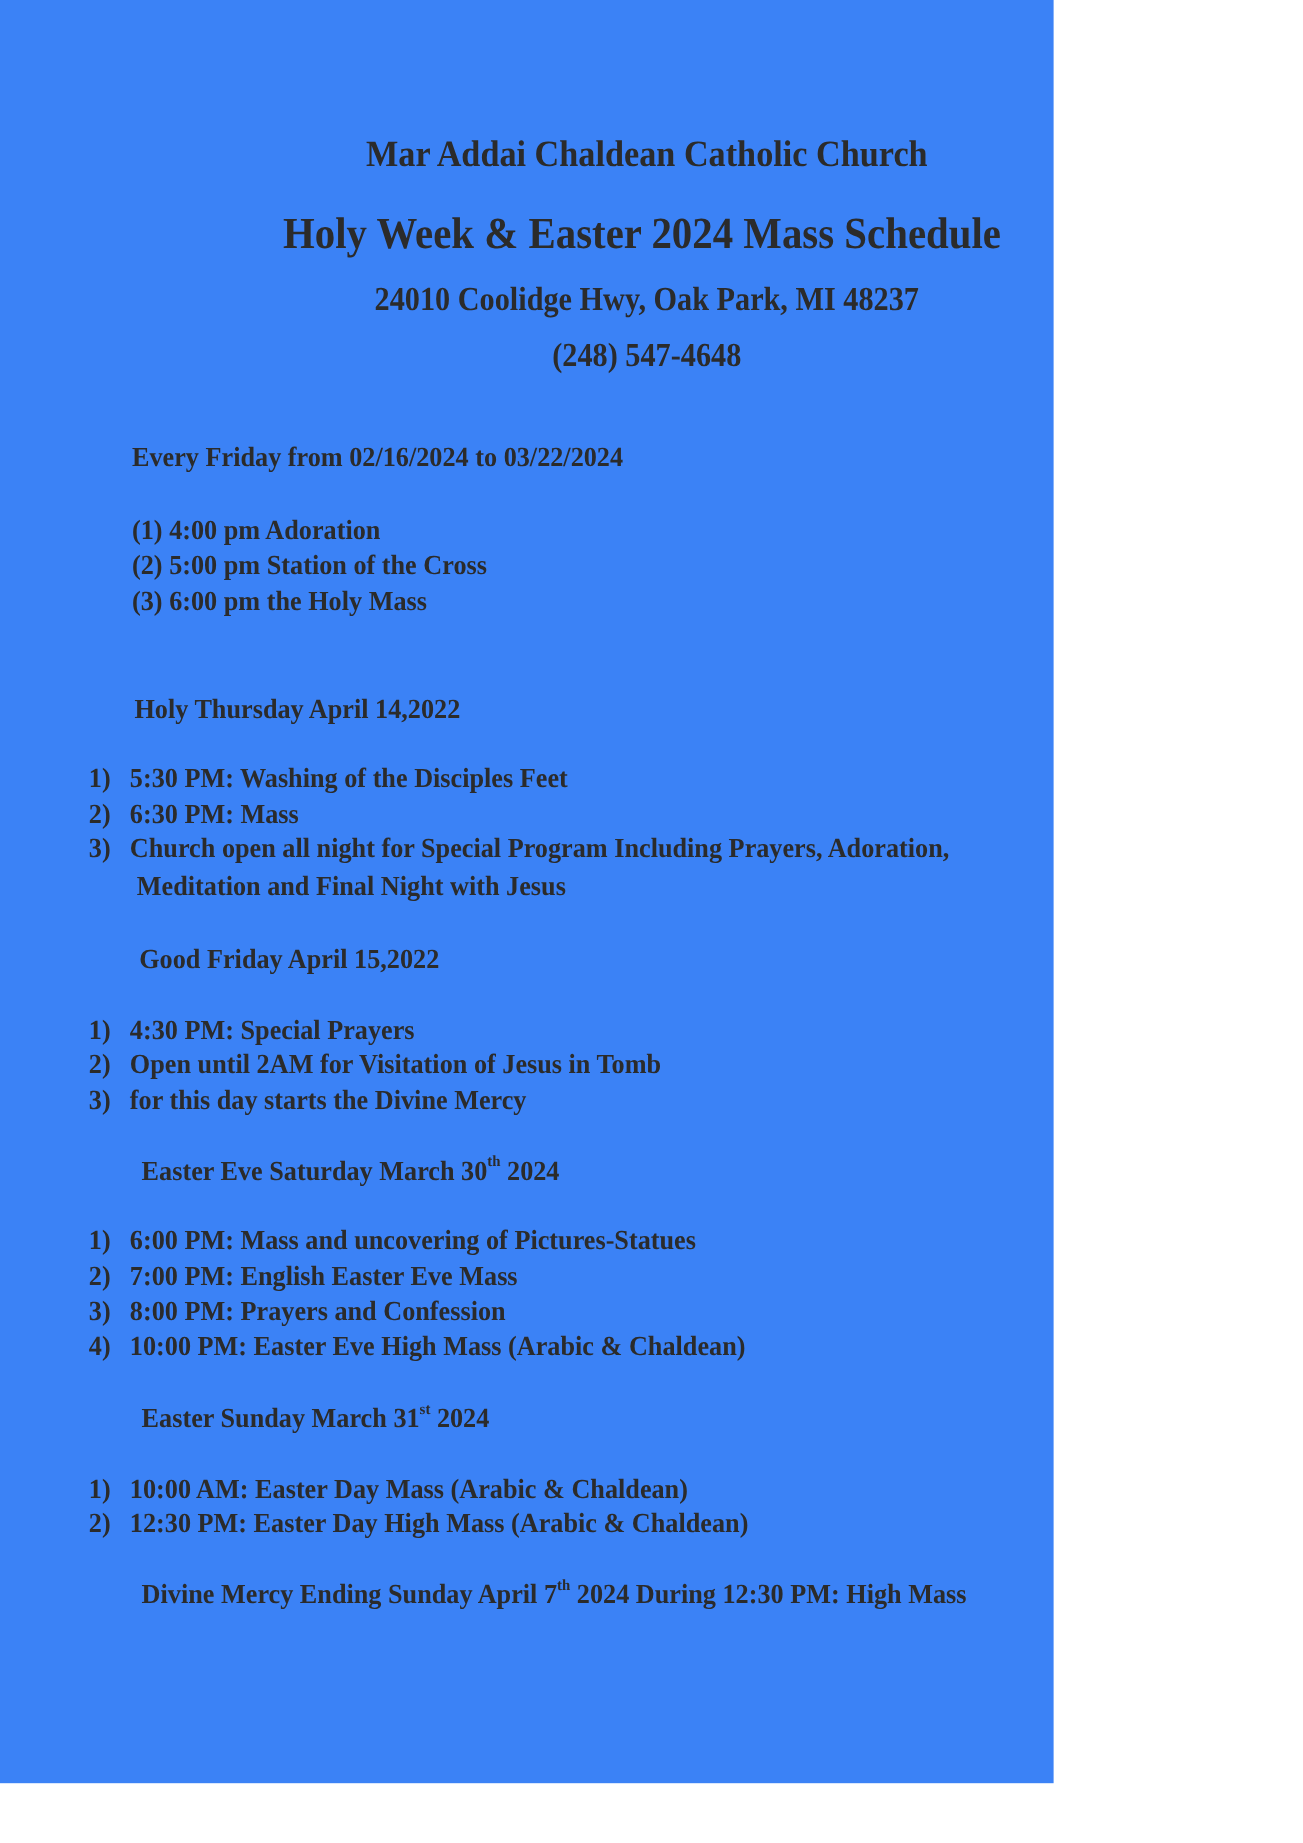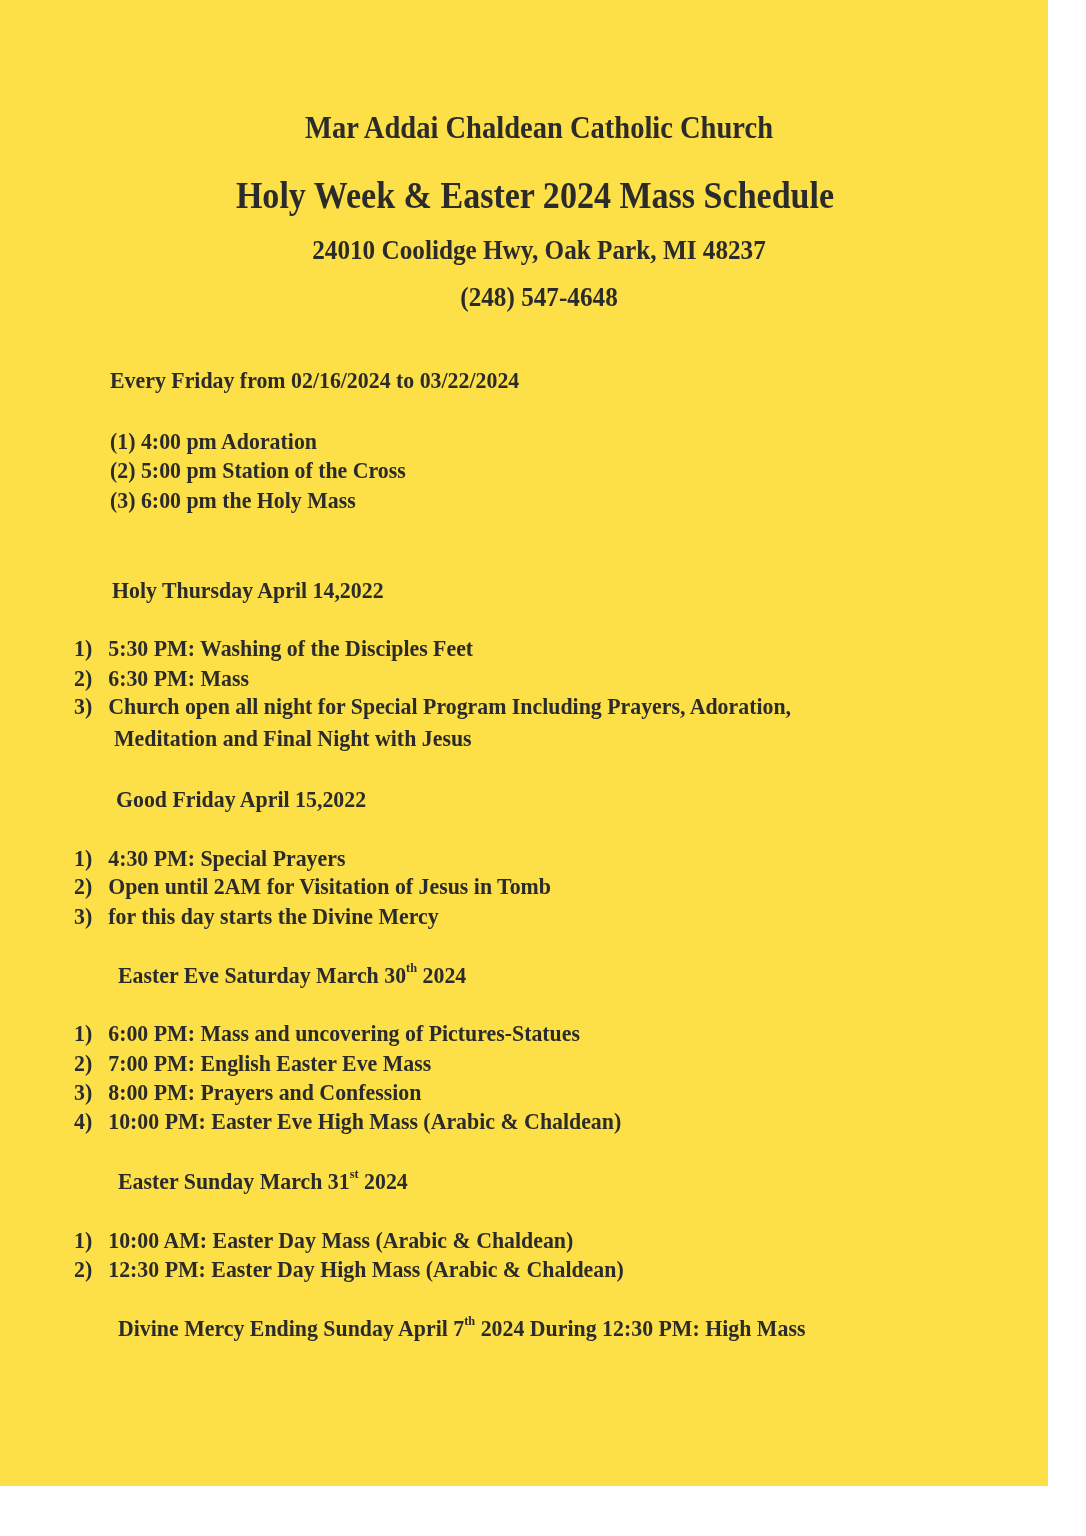--- a/index.html
+++ b/index.html
@@ -8,23 +8,23 @@
       height: 1536px;
       background: #ffffff;
       font-family: "Liberation Serif", "DejaVu Serif", serif;
       color: #2b2b2b;
       position: relative;
       overflow: hidden;
     }
     .paper {
       position: absolute;
       left: 0; top: 0;
-      width: 1048px;
+      width: 878px;
       height: 1486px;
-      background: #fde047;
+      background: #3b82f6;
     }
     .header { position: absolute; left: 0; width: 1086px; text-align: center; font-weight: bold; }
     .h-church { top: 110px; font-size: 31px; left: -4px; letter-spacing: 0px; transform: scaleX(0.92); }
     .h-title { top: 174px; font-size: 37px; left: -8px; transform: scaleX(0.92); }
     .h-addr  { top: 234px; font-size: 28px; left: -4px; transform: scaleX(0.90); }
     .h-phone { top: 281px; font-size: 28px; left: -4px; transform: scaleX(0.90); }
 
     .line {
       position: absolute;
       font-weight: bold;

